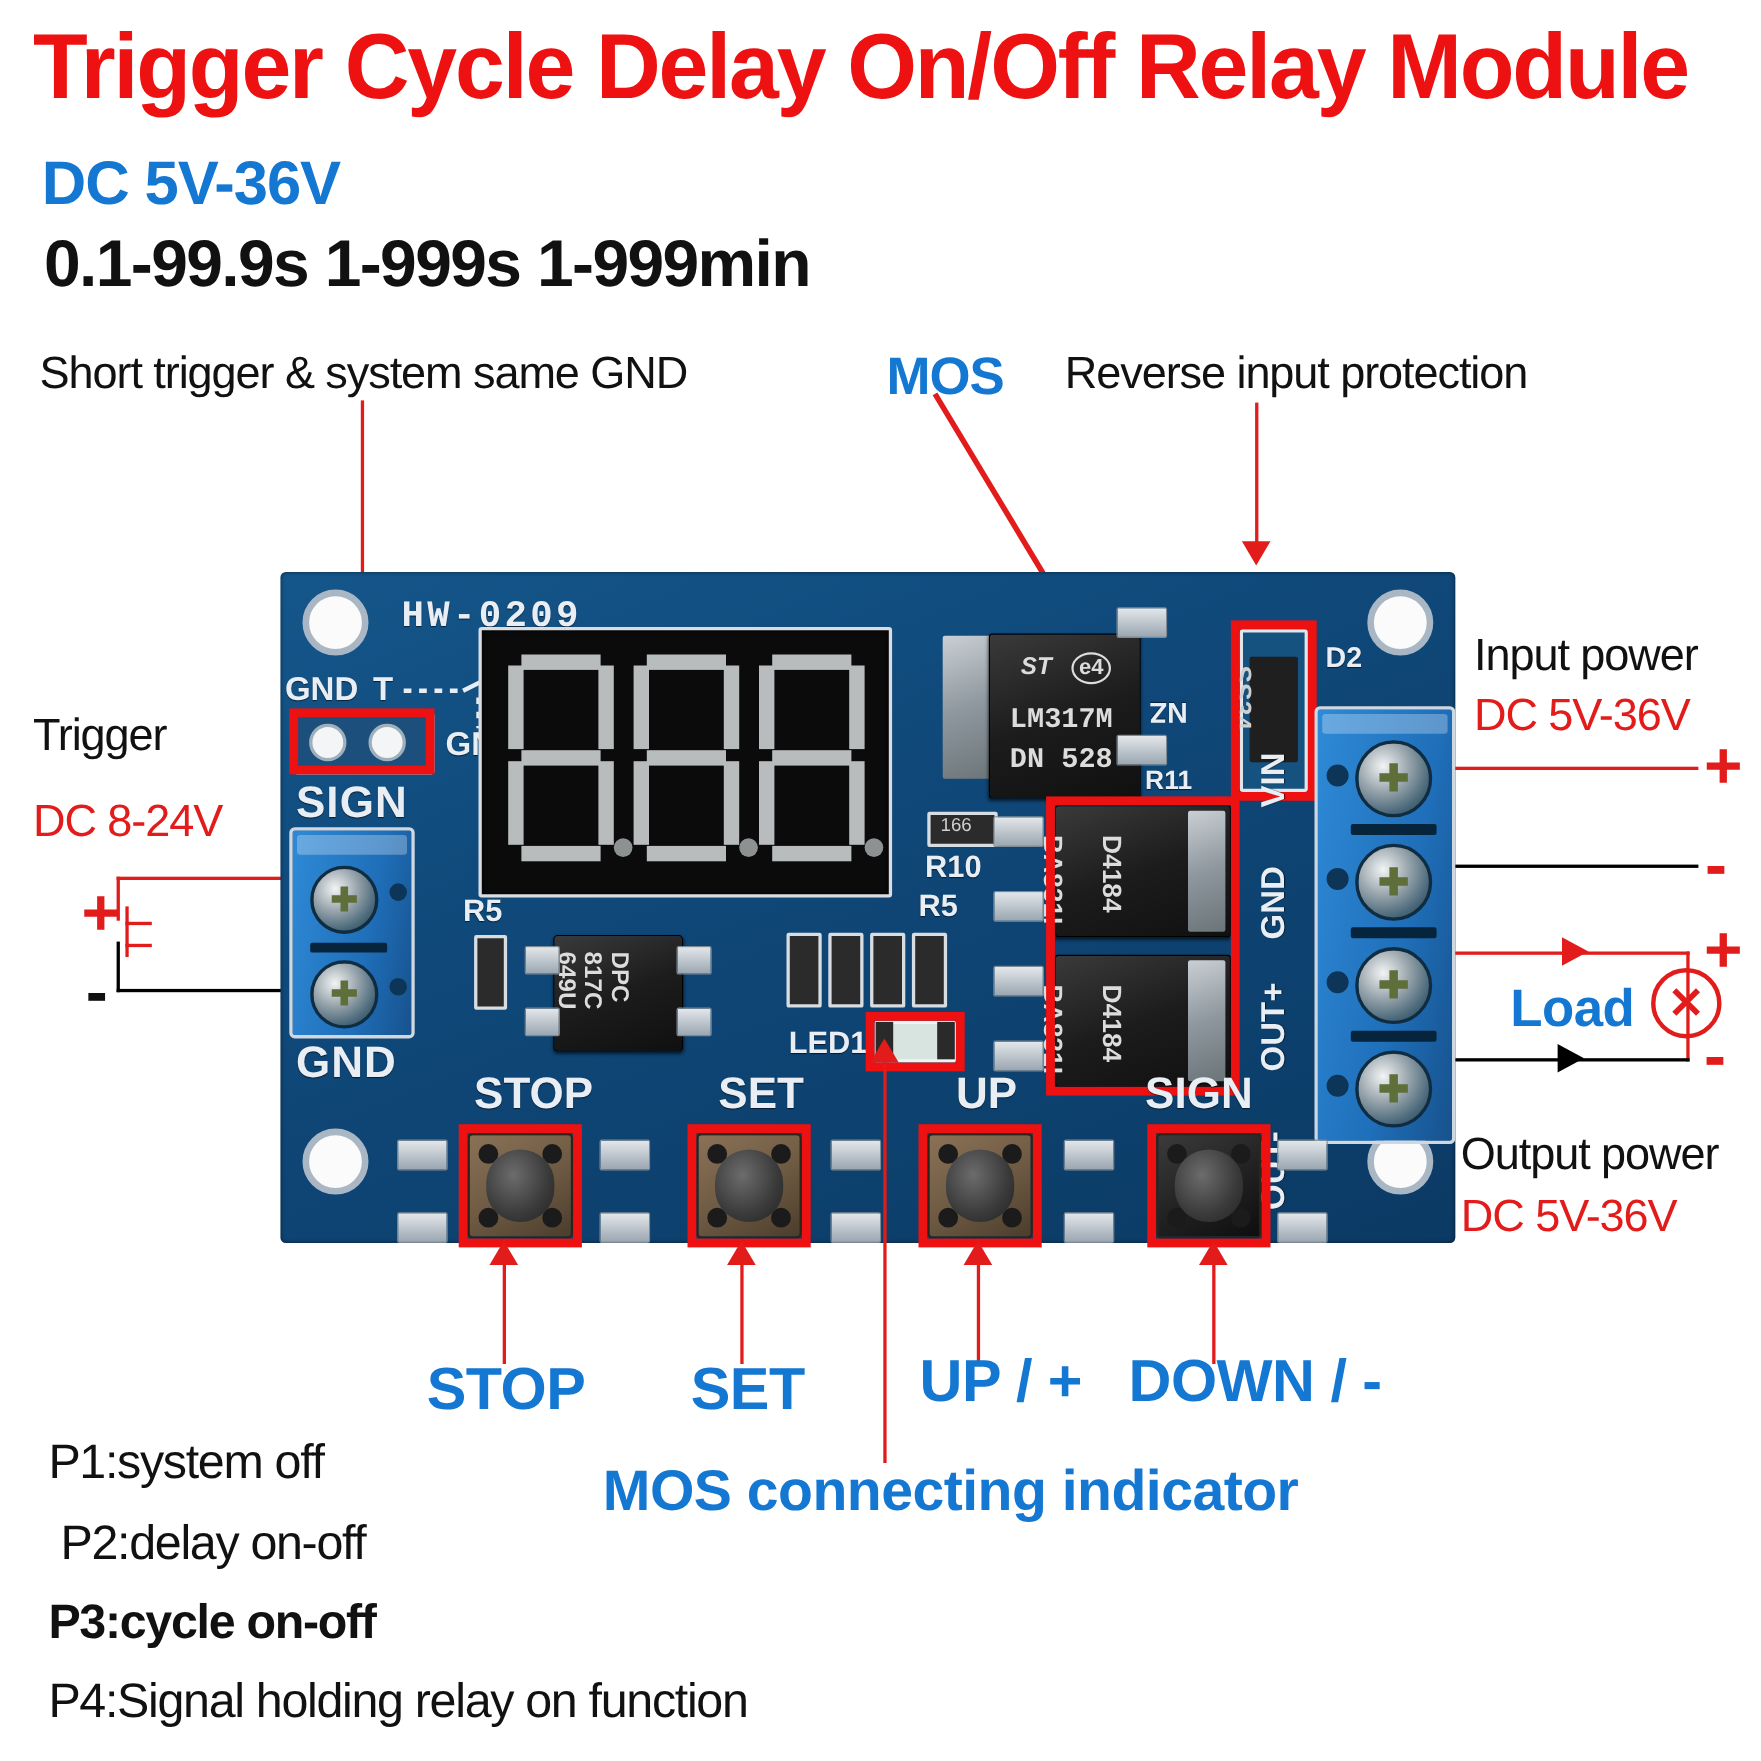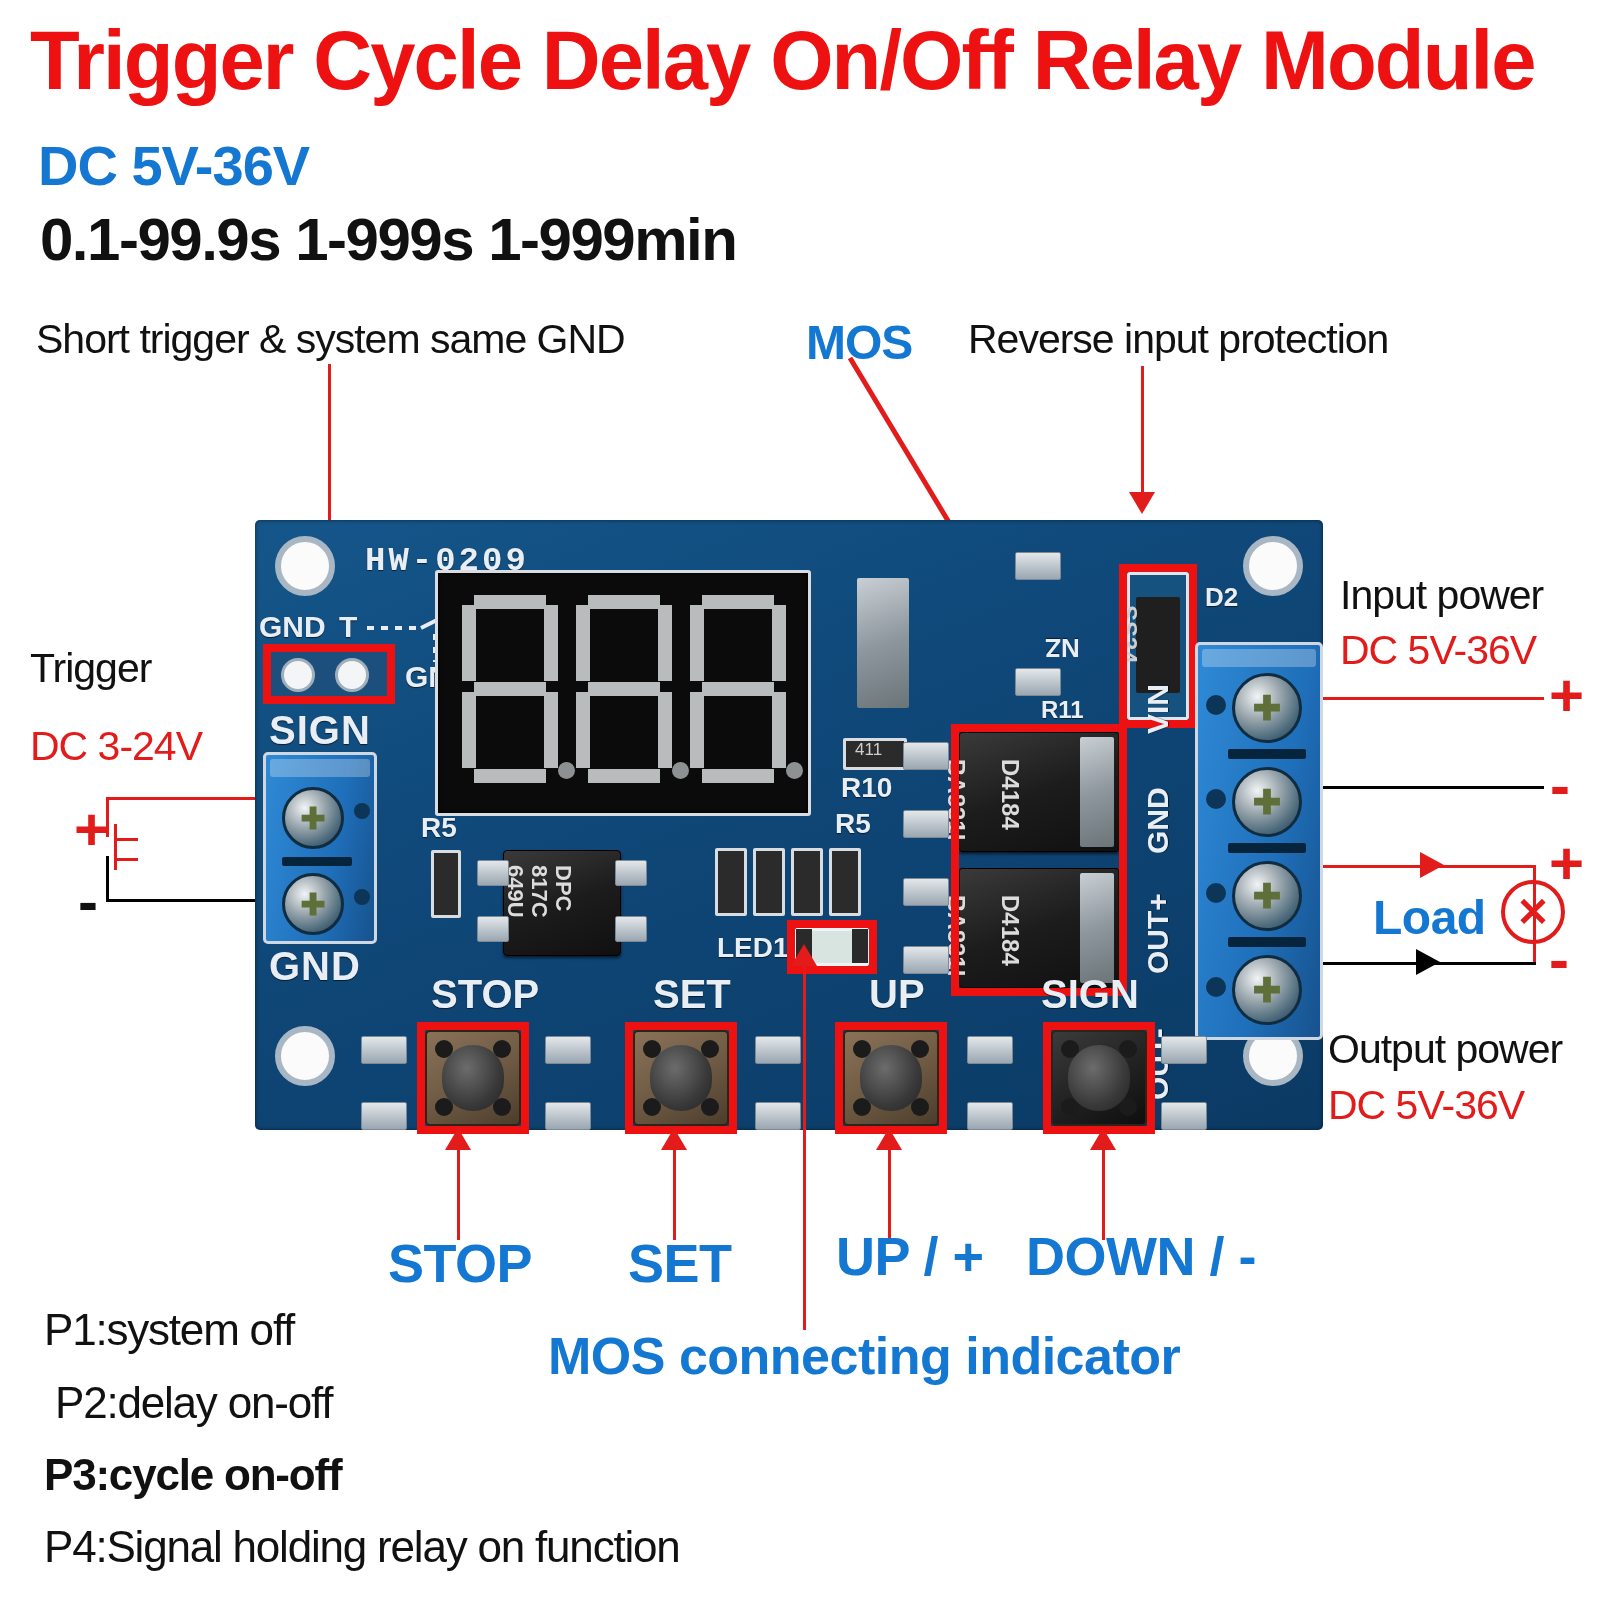--- a/index.html
+++ b/index.html
@@ -102,21 +102,21 @@
 <svg class="abs" style="left:820px;top:352px;width:230px;height:300px;">
   <line x1="30" y1="6" x2="195" y2="280" stroke="#e21b1b" stroke-width="5"></line>
   <polygon points="195,285 176,260 201,258" fill="#e21b1b"></polygon>
 </svg>
 
 <div class="abs note" style="left:968px;top:316px;">Reverse input protection</div>
 <div class="abs vline" style="left:1141px;top:366px;height:132px;"></div>
 <div class="abs arrow-d" style="left:1129px;top:492px;"></div>
 
 <div class="abs note" style="left:30px;top:645px;">Trigger</div>
-<div class="abs red-txt" style="left:30px;top:723px;">DC 3-24V</div>
+<div class="abs red-txt" style="left:30px;top:723px;">DC 8-24V</div>
 
 <div class="abs hline" style="left:106px;top:797px;width:158px;"></div>
 <div class="abs arrow-r" style="left:262px;top:784px;"></div>
 <div class="abs vline" style="left:106px;top:797px;height:40px;"></div>
 <div class="abs pm" style="left:74px;top:806px;">+</div>
 
 <div class="abs" style="left:114px;top:824px;width:3px;height:46px;background:#e21b1b;"></div>
 <div class="abs" style="left:114px;top:838px;width:24px;height:3px;background:#e21b1b;"></div>
 <div class="abs" style="left:114px;top:858px;width:24px;height:3px;background:#e21b1b;"></div>
 
@@ -217,32 +217,38 @@
       <div class="seg sv" style="left:82px;top:10px;height:76px;"></div>
       <div class="seg sh" style="left:12px;top:87px;width:72px;"></div>
       <div class="seg sv" style="left:0;top:97px;height:76px;"></div>
       <div class="seg sv" style="left:82px;top:97px;height:76px;"></div>
       <div class="seg sh" style="left:12px;top:174px;width:72px;"></div>
       <div class="dp"></div>
     </div>
   </div>
 
   <div class="tab" style="left:602px;top:58px;width:52px;height:130px;"></div>
+  <div class="ic" style="left:644px;top:56px;width:136px;height:148px;">
+    <div class="ictxt" style="left:28px;top:16px;font-size:22px;font-style:italic;">ST</div>
+    <div class="ictxt" style="left:74px;top:16px;font-size:20px;border:2px solid #dcdcdc;border-radius:50%;padding:1px 5px;">e4</div>
+    <div class="ictxt" style="left:18px;top:62px;font-size:26px;font-family:'Liberation Mono',monospace;">LM317M</div>
+    <div class="ictxt" style="left:18px;top:98px;font-size:26px;font-family:'Liberation Mono',monospace;">DN  528</div>
+  </div>
 
   <div class="abs" style="left:872px;top:52px;width:62px;height:148px;background:#16527f;border:3px solid #e0e6eb;border-radius:3px;box-sizing:border-box;">
     <div class="abs" style="left:6px;top:22px;width:44px;height:96px;background:#1f1f1f;border-radius:2px;"></div>
     <div class="abs" style="left:12px;top:30px;color:#cfcfcf;font-size:24px;font-weight:bold;transform:rotate(90deg);transform-origin:left top;white-space:nowrap;">SS34</div>
   </div>
   <div class="hl" style="left:864px;top:44px;width:78px;height:164px;"></div>
   <div class="silk" style="left:950px;top:62px;font-size:26px;">D2</div>
   <div class="silk" style="left:790px;top:112px;font-size:26px;transform:rotate(180deg);">NZ</div>
   <div class="silk" style="left:786px;top:176px;font-size:24px;">R11</div>
 
   <div class="smd" style="left:588px;top:218px;width:58px;height:26px;"></div>
-  <div class="abs" style="left:600px;top:220px;color:#cfcfcf;font-size:17px;">411</div>
+  <div class="abs" style="left:600px;top:220px;color:#cfcfcf;font-size:17px;">166</div>
   <div class="silk" style="left:586px;top:252px;font-size:28px;">R10</div>
 
   <div class="ic" style="left:704px;top:212px;width:158px;height:118px;">
     <div class="ictxt" style="left:10px;top:26px;font-size:24px;transform:rotate(90deg);transform-origin:left top;">BA831I</div>
     <div class="ictxt" style="left:64px;top:26px;font-size:24px;transform:rotate(90deg);transform-origin:left top;">D4184</div>
     <div class="tab" style="left:120px;top:4px;width:34px;height:110px;"></div>
   </div>
   <div class="ic" style="left:704px;top:348px;width:158px;height:118px;">
     <div class="ictxt" style="left:10px;top:26px;font-size:24px;transform:rotate(90deg);transform-origin:left top;">BA831I</div>
     <div class="ictxt" style="left:64px;top:26px;font-size:24px;transform:rotate(90deg);transform-origin:left top;">D4184</div>

